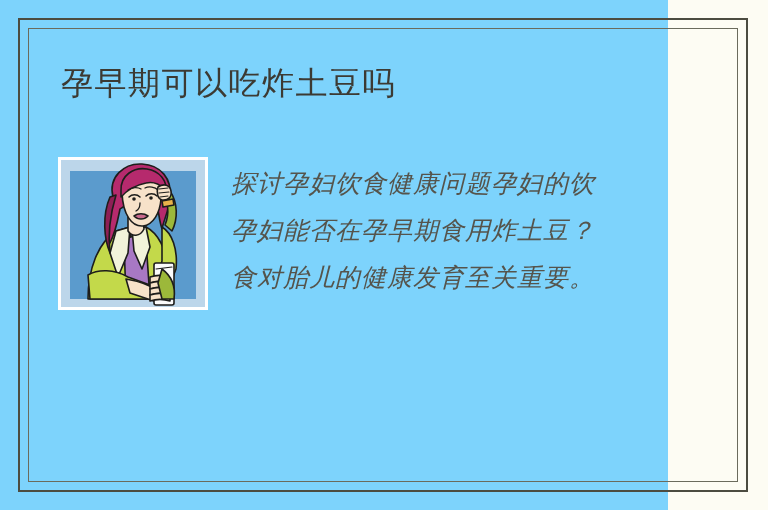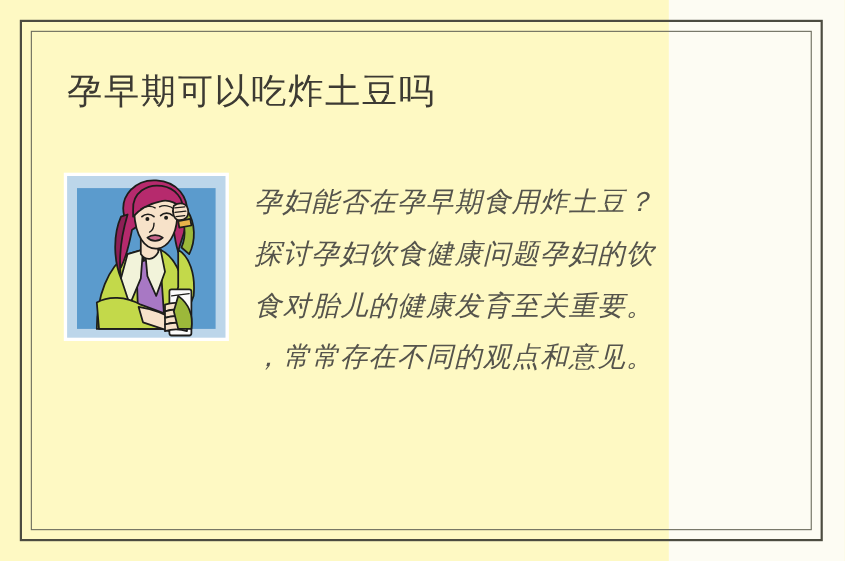--- a/index.html
+++ b/index.html
@@ -9,23 +9,23 @@
   body {
     width: 768px;
     height: 510px;
     background: #fdfcf3;
     font-family: "Liberation Sans", sans-serif;
     overflow: hidden;
   }
 
   #page {
     position: relative;
-    width: 608px;
+    width: 668px;
     height: 510px;
-    background: #fef9c3;
+    background: #7dd3fc;
   }
 
   
   .frame-outer {
     position: absolute;
     left: 18px;
     top: 18px;
     width: 730px;
     height: 474px;
     border: 2px solid #4c4c40;
@@ -172,19 +172,18 @@
         <path d="M92 126 C98 124, 106 124, 112 127 L112 132 C106 130, 98 130, 92 132 Z" fill="#f7e2c9"></path>
         <path d="M92 132 C98 130, 106 130, 112 133 L112 138 C106 136, 98 136, 92 138 Z" fill="#f7e2c9"></path>
         <path d="M92 138 C98 136, 106 136, 112 139 L112 144 C106 142, 98 142, 92 144 Z" fill="#f7e2c9"></path>
 
         <path d="M104 112 C112 118, 118 128, 116 142 L104 142 L100 126 Z" fill="#9cb83a"></path>
       </g>
     </svg>
   </div>
 
   <div class="body-text">
+    <span class="line">探讨孕妇饮食健康问题孕妇的饮</span>
     <span class="line">孕妇能否在孕早期食用炸土豆？</span>
-    <span class="line">探讨孕妇饮食健康问题孕妇的饮</span>
     <span class="line">食对胎儿的健康发育至关重要。</span>
-    <span class="line">，常常存在不同的观点和意见。</span>
   </div>
 
 </div>
 
 </body></html>

